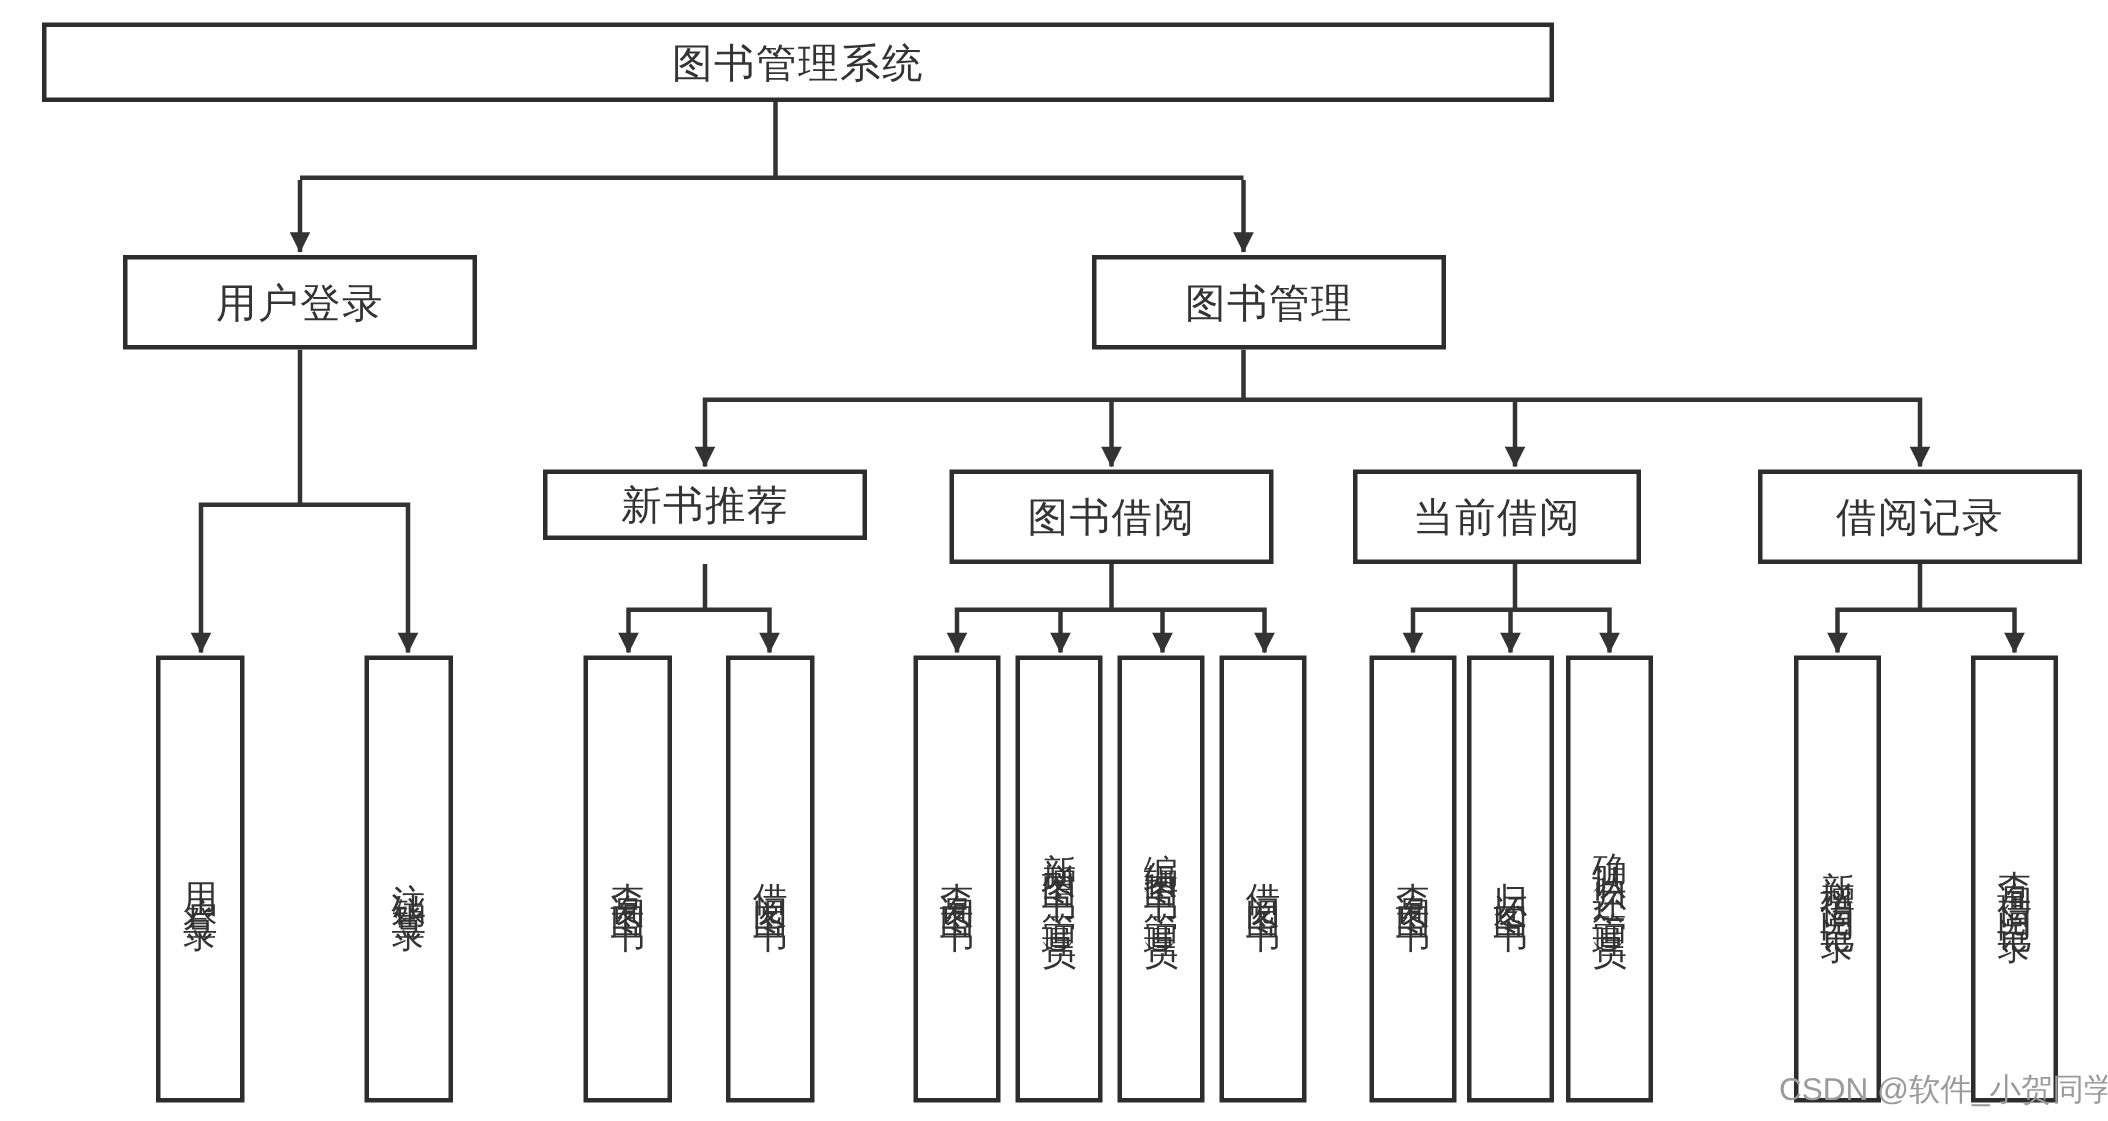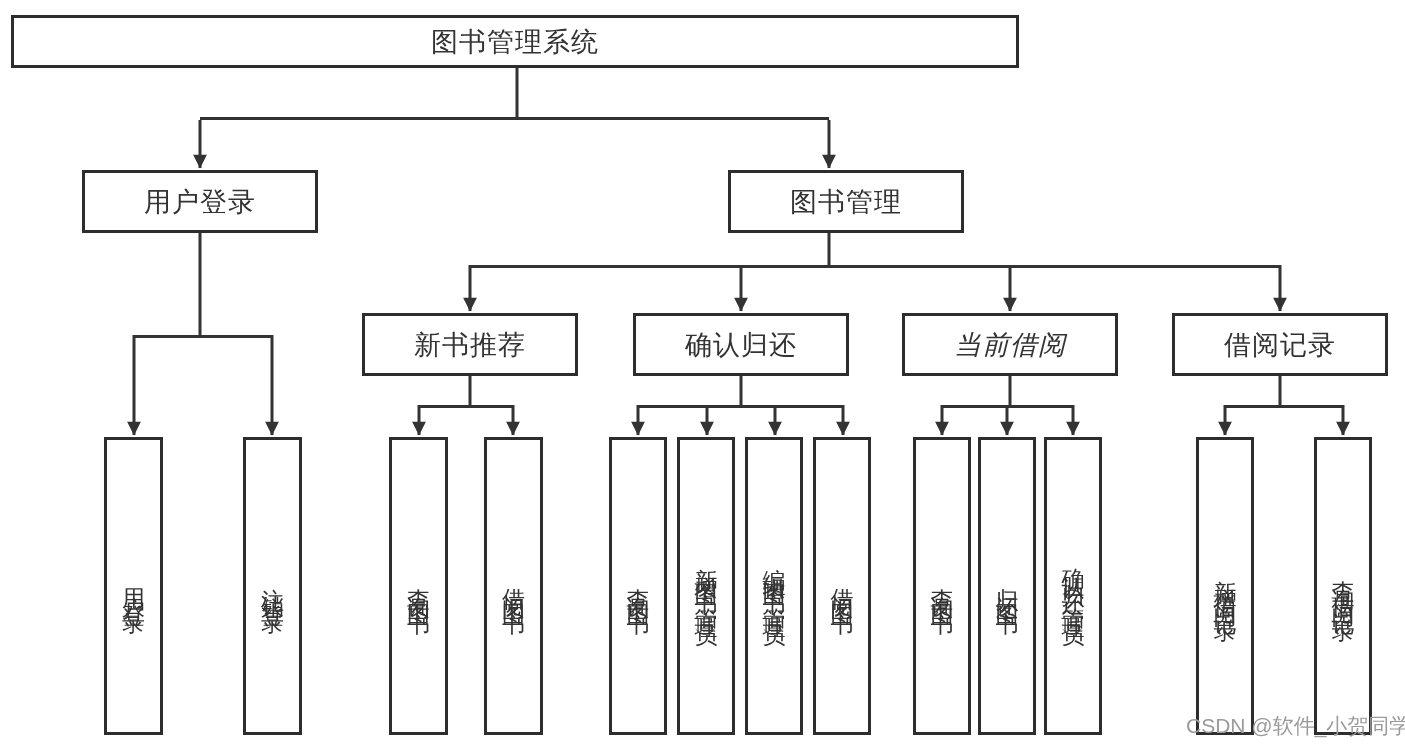--- a/index.html
+++ b/index.html
@@ -88,28 +88,28 @@
       <line x1="775" y1="408" x2="775" y2="435" marker-end="url(#arrow)"></line>
       <line x1="843" y1="408" x2="843" y2="435" marker-end="url(#arrow)"></line>
       <line x1="942" y1="408" x2="942" y2="435" marker-end="url(#arrow)"></line>
       <line x1="1007" y1="408" x2="1007" y2="435" marker-end="url(#arrow)"></line>
       <line x1="1073" y1="408" x2="1073" y2="435" marker-end="url(#arrow)"></line>
       <line x1="1225" y1="408" x2="1225" y2="435" marker-end="url(#arrow)"></line>
       <line x1="1343" y1="408" x2="1343" y2="435" marker-end="url(#arrow)"></line>
     </g>
   </svg>
 
-  <div class="box hlabel" style="left:11px; top:15px; width:1008px; height:53px;">图书管理系统</div>
+  <div class="box hlabel" style="left:28px; top:15px; width:1008px; height:53px;">图书管理系统</div>
 
   <div class="box hlabel" style="left:82px; top:170px; width:236px; height:63px;">用户登录</div>
   <div class="box hlabel" style="left:711px; top:170px; width:236px; height:63px;margin-left:17px;">图书管理</div>
 
-  <div class="box hlabel" style="left:362px; top:313px; width:216px; height:63px;">新书推荐</div>
-  <div class="box hlabel" style="left:633px; top:313px; width:216px; height:63px;">确认归还</div>
-  <div class="box hlabel" style="left:902px; top:313px; width:216px; height:63px;font-style:italic;">当前借阅</div>
+  <div class="box hlabel" style="left:362px; top:313px; width:216px; height:47px;">新书推荐</div>
+  <div class="box hlabel" style="left:633px; top:313px; width:216px; height:63px;">图书借阅</div>
+  <div class="box hlabel" style="left:902px; top:313px; width:192px; height:63px;">当前借阅</div>
   <div class="box hlabel" style="left:1172px; top:313px; width:216px; height:63px;">借阅记录</div>
 
   <div class="box vlabel" style="left:104px; top:437px; width:59px; height:298px;">用户登录</div>
   <div class="box vlabel" style="left:243px; top:437px; width:59px; height:298px;">注销登录</div>
 
   <div class="box vlabel" style="left:389px; top:437px; width:59px; height:298px;">查询图书</div>
   <div class="box vlabel" style="left:484px; top:437px; width:59px; height:298px;">借阅图书</div>
 
   <div class="box vlabel" style="left:609px; top:437px; width:58px; height:298px;">查询图书</div>
   <div class="box vlabel" style="left:677px; top:437px; width:58px; height:298px;">新增图书（管理员）</div>

